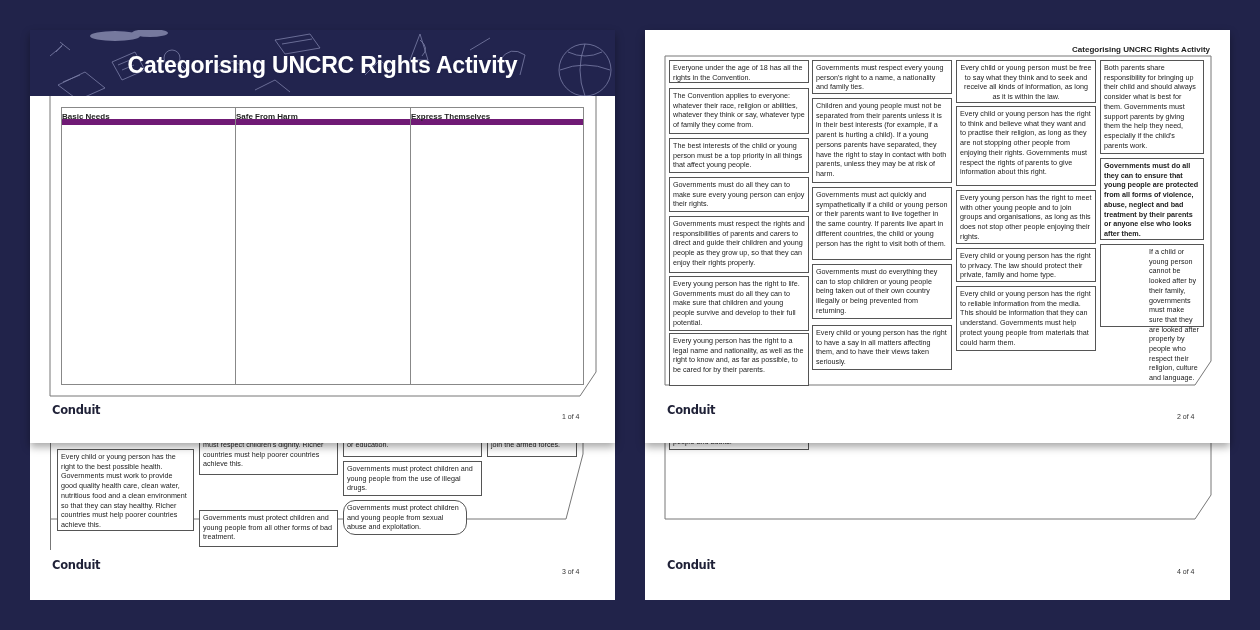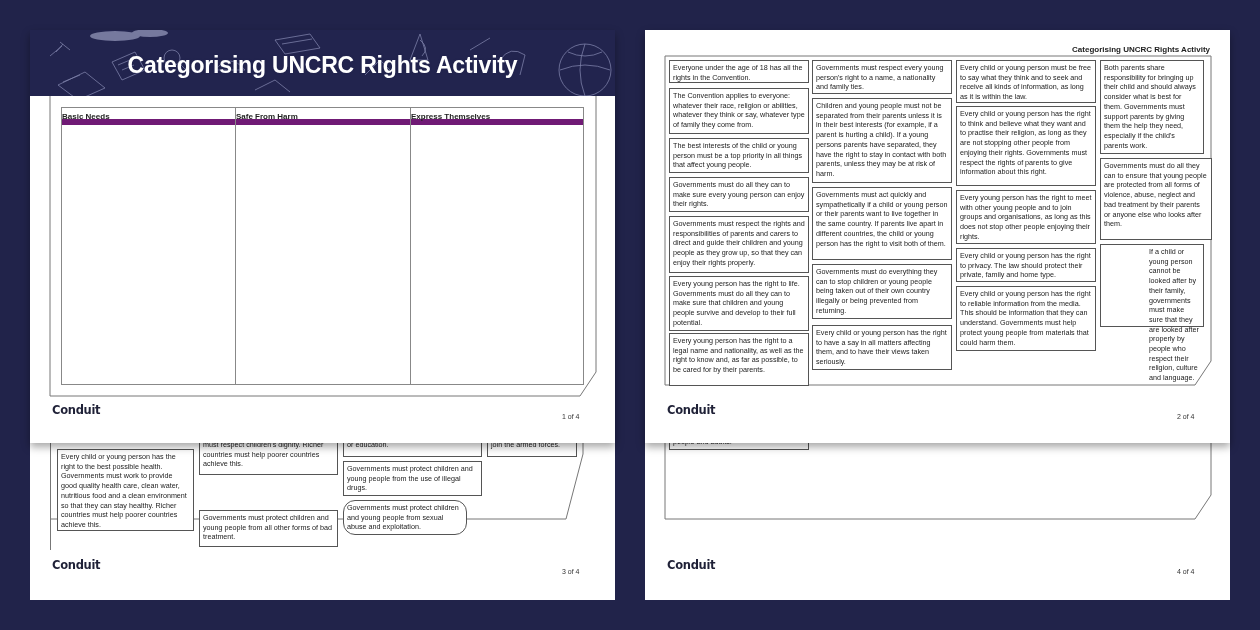--- a/index.html
+++ b/index.html
@@ -123,25 +123,25 @@
   <div class="card" style="left:24px; top:186px; width:140px; height:57px;">Governments must respect the rights and responsibilities of parents and carers to direct and guide their children and young people as they grow up, so that they can enjoy their rights properly.</div>
   <div class="card" style="left:24px; top:246px; width:140px; height:55px;">Every young person has the right to life. Governments must do all they can to make sure that children and young people survive and develop to their full potential.</div>
   <div class="card" style="left:24px; top:303px; width:140px; height:53px;">Every young person has the right to a legal name and nationality, as well as the right to know and, as far as possible, to be cared for by their parents.</div>
 
   <div class="card" style="left:167px; top:30px; width:140px; height:34px;">Governments must respect every young person's right to a name, a nationality and family ties.</div>
   <div class="card" style="left:167px; top:68px; width:140px; height:85px;">Children and young people must not be separated from their parents unless it is in their best interests (for example, if a parent is hurting a child). If a young persons parents have separated, they have the right to stay in contact with both parents, unless they may be at risk of harm.</div>
   <div class="card" style="left:167px; top:157px; width:140px; height:73px;">Governments must act quickly and sympathetically if a child or young person or their parents want to live together in the same country. If parents live apart in different countries, the child or young person has the right to visit both of them.</div>
   <div class="card" style="left:167px; top:234px; width:140px; height:55px;">Governments must do everything they can to stop children or young people being taken out of their own country illegally or being prevented from returning.</div>
   <div class="card" style="left:167px; top:295px; width:140px; height:45px;">Every child or young person has the right to have a say in all matters affecting them, and to have their views taken seriously.</div>
 
-  <div class="card" style="left:311px; top:30px; width:140px; height:43px;">Every child or young person must be free to say what they think and to seek and receive all kinds of information, as long as it is within the law.</div>
+  <div class="card" style="left:311px; top:30px; width:140px; height:43px;text-align:center;">Every child or young person must be free to say what they think and to seek and receive all kinds of information, as long as it is within the law.</div>
   <div class="card" style="left:311px; top:76px; width:140px; height:80px;">Every child or young person has the right to think and believe what they want and to practise their religion, as long as they are not stopping other people from enjoying their rights. Governments must respect the rights of parents to give information about this right.</div>
   <div class="card" style="left:311px; top:160px; width:140px; height:54px;">Every young person has the right to meet with other young people and to join groups and organisations, as long as this does not stop other people enjoying their rights.</div>
   <div class="card" style="left:311px; top:218px; width:140px; height:34px;">Every child or young person has the right to privacy. The law should protect their private, family and home type.</div>
   <div class="card" style="left:311px; top:256px; width:140px; height:65px;">Every child or young person has the right to reliable information from the media. This should be information that they can understand. Governments must help protect young people from materials that could harm them.</div>
 
   <div class="card" style="left:455px; top:30px; width:104px; height:94px;">Both parents share responsibility for bringing up their child and should always consider what is best for them. Governments must support parents by giving them the help they need, especially if the child's parents work.</div>
-  <div class="card" style="left:455px; top:128px; width:112px; height:82px;">Governments must do all they can to ensure that young people are protected from all forms of violence, abuse, neglect and bad treatment by their parents or anyone else who looks after them.</div>
+  <div class="card" style="left:455px; top:128px; width:104px; height:82px;font-weight:bold;">Governments must do all they can to ensure that young people are protected from all forms of violence, abuse, neglect and bad treatment by their parents or anyone else who looks after them.</div>
   <div class="card" style="left:455px; top:214px; width:104px; height:83px;padding-left:48px;">If a child or young person cannot be looked after by their family, governments must make sure that they are looked after properly by people who respect their religion, culture and language.</div>
 
   <div class="logo" style="left:22px; top:373px;">Conduit</div>
   <div class="pagenum" style="left:532px; top:383px;">2 of 4</div>
 </div>
 
 </body></html>

